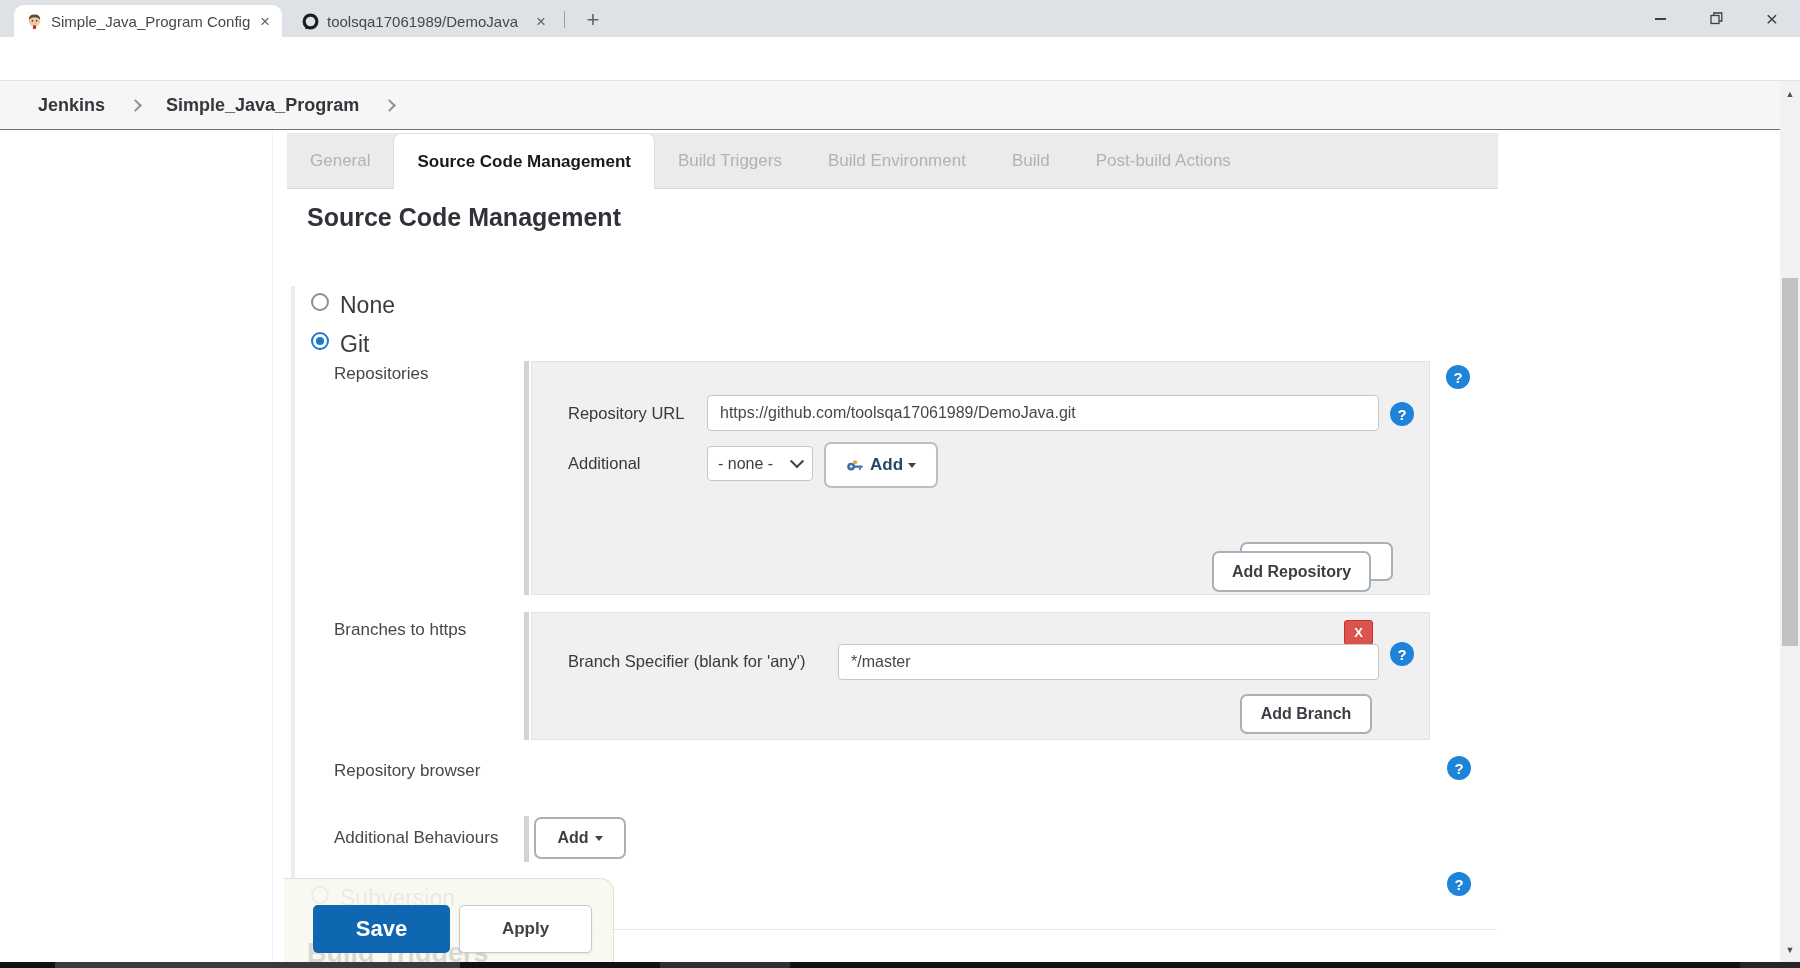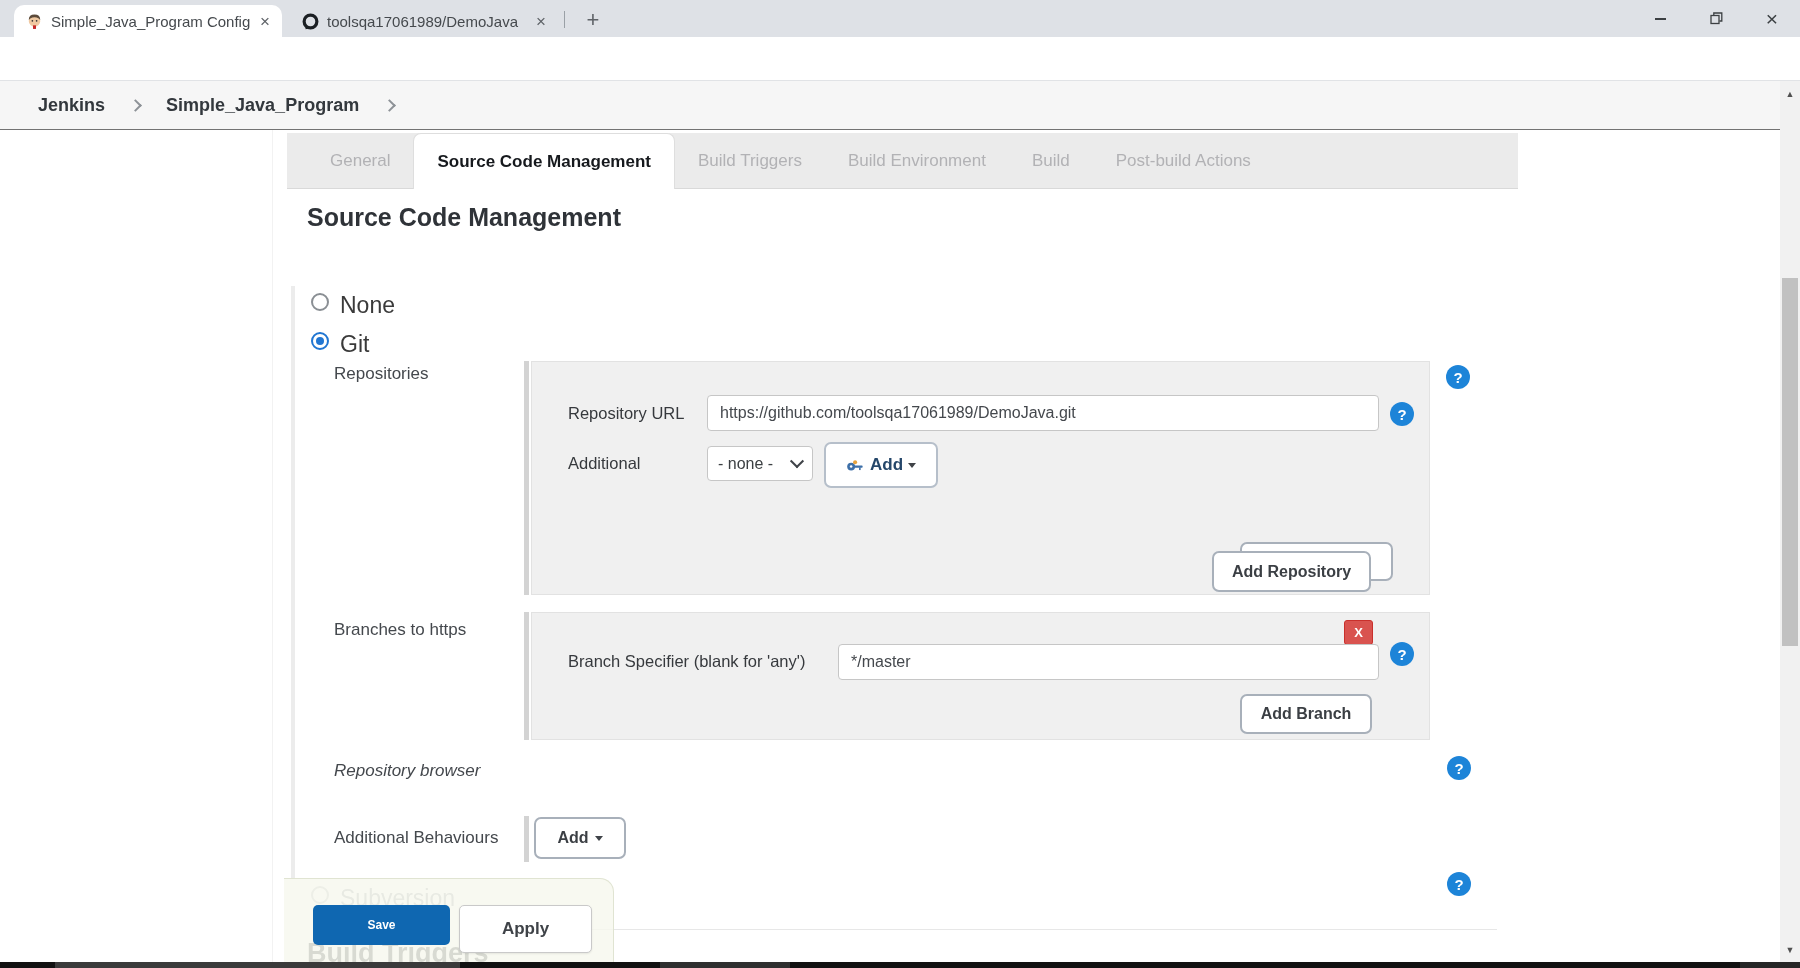--- a/index.html
+++ b/index.html
@@ -47,21 +47,21 @@
   .bc-link{font-weight:bold;font-size:18px;color:#33383d;}
   #bc-root{margin-left:38px;}
   #bc-job{margin-left:26px;}
   .bc-chev{display:inline-block;width:7px;height:7px;border-right:2px solid #8d9297;
            border-bottom:2px solid #8d9297;transform:rotate(-45deg);margin-left:26px;}
 
   #leftline{position:absolute;left:272px;top:130px;width:1px;height:832px;background:#f2f2f2;}
 
   
   #cfgtabs{position:absolute;left:287px;top:133px;width:1211px;height:55px;background:#ebebeb;
-           border-bottom:1px solid #d9d9d9;box-sizing:content-box;display:flex;padding-left:20px;}
+           border-bottom:1px solid #d9d9d9;box-sizing:content-box;display:flex;}
   .cfgtab{padding:0 23px;line-height:55px;font-size:17px;color:#b2b2b5;white-space:nowrap;}
   .cfgtab.active{background:#fff;color:#16191d;font-weight:bold;border:1px solid #dedede;border-bottom:0;
                  border-radius:8px 8px 0 0;height:56px;box-sizing:border-box;}
 
   
   #scm-heading{position:absolute;left:307px;top:203px;font-size:25px;font-weight:bold;color:#2f3338;}
   #vrule{position:absolute;left:291px;top:286px;width:4px;height:592px;background:#ececec;}
 
   .radio{position:absolute;width:18px;height:18px;border:2px solid #8a8f94;border-radius:50%;
          background:#fff;box-sizing:border-box;}
@@ -69,21 +69,21 @@
   .radio.checked::after{content:"";position:absolute;left:3px;top:3px;width:8px;height:8px;
          border-radius:50%;background:#2176d2;}
   .radio-label{position:absolute;font-size:23px;color:#3a3a3a;}
   #radio-none{left:311px;top:293px;}   #lbl-none{left:340px;top:292px;}
   #radio-git{left:311px;top:332px;}    #lbl-git{left:340px;top:331px;}
   #radio-svn{left:311px;top:886px;border-color:#b9bdc0;} #lbl-svn{left:340px;top:885px;color:#9aa0a5;}
 
   .seclabel{position:absolute;font-size:17px;color:#44484d;}
   #lbl-repos{left:334px;top:364px;}
   #lbl-branches{left:334px;top:620px;}
-  #lbl-repobrowser{left:334px;top:761px;font-style:italic;}
+  #lbl-repobrowser{left:334px;top:761px;}
   #lbl-behaviours{left:334px;top:828px;}
 
   .handlebar{position:absolute;width:5px;background:#d3d3d3;}
   #handle-repos{left:524px;top:361px;height:234px;}
   #handle-branches{left:524px;top:612px;height:128px;}
   #handle-behaviours{left:524px;top:816px;height:46px;}
 
   .panel{position:absolute;background:#f0f0f0;border:1px solid #e2e2e2;box-sizing:border-box;}
   #panel-repos{left:531px;top:361px;width:899px;height:234px;}
   #panel-branches{left:531px;top:612px;width:899px;height:128px;}
@@ -132,22 +132,22 @@
   #help-repobrowser{left:1447px;top:756px;}
   #help-svn{left:1447px;top:872px;}
 
   #hr-bottom{position:absolute;left:531px;top:929px;width:966px;height:1px;background:#e7e7e7;}
   #next-heading{position:absolute;left:307px;top:938px;font-size:27px;font-weight:bold;color:#3a3e43;}
 
   
   #save-overlay{position:absolute;left:284px;top:878px;width:329px;height:90px;
         background:rgba(247,248,238,0.84);border-top:1px solid rgba(205,210,185,0.55);
         border-right:1px solid rgba(205,210,185,0.55);border-radius:0 14px 0 0;}
-  #btn-save{position:absolute;left:313px;top:905px;width:137px;height:40px;background:#0f67b1;
-        border:none;border-radius:5px;color:#fff;font-weight:bold;font-size:12px;cursor:pointer;
+  #btn-save{position:absolute;left:313px;top:905px;width:137px;height:48px;background:#0f67b1;
+        border:none;border-radius:5px;color:#fff;font-weight:bold;font-size:22px;cursor:pointer;
         font-family:"Liberation Sans",sans-serif;}
   #btn-apply{position:absolute;left:459px;top:905px;width:133px;height:48px;background:#fff;
         border:1px solid #c9c9c9;border-radius:5px;color:#3f4348;font-weight:bold;font-size:17px;
         cursor:pointer;box-shadow:0 1px 2px rgba(0,0,0,0.08);font-family:"Liberation Sans",sans-serif;}
 
   
   #sb-track{position:absolute;left:1780px;top:81px;width:20px;height:881px;background:#f1f1f1;}
   .sb-arrow{position:absolute;left:1780px;width:20px;height:20px;display:flex;align-items:center;
             justify-content:center;font-size:9px;color:#505050;}
   #sb-up{top:84px;} #sb-down{top:940px;}

